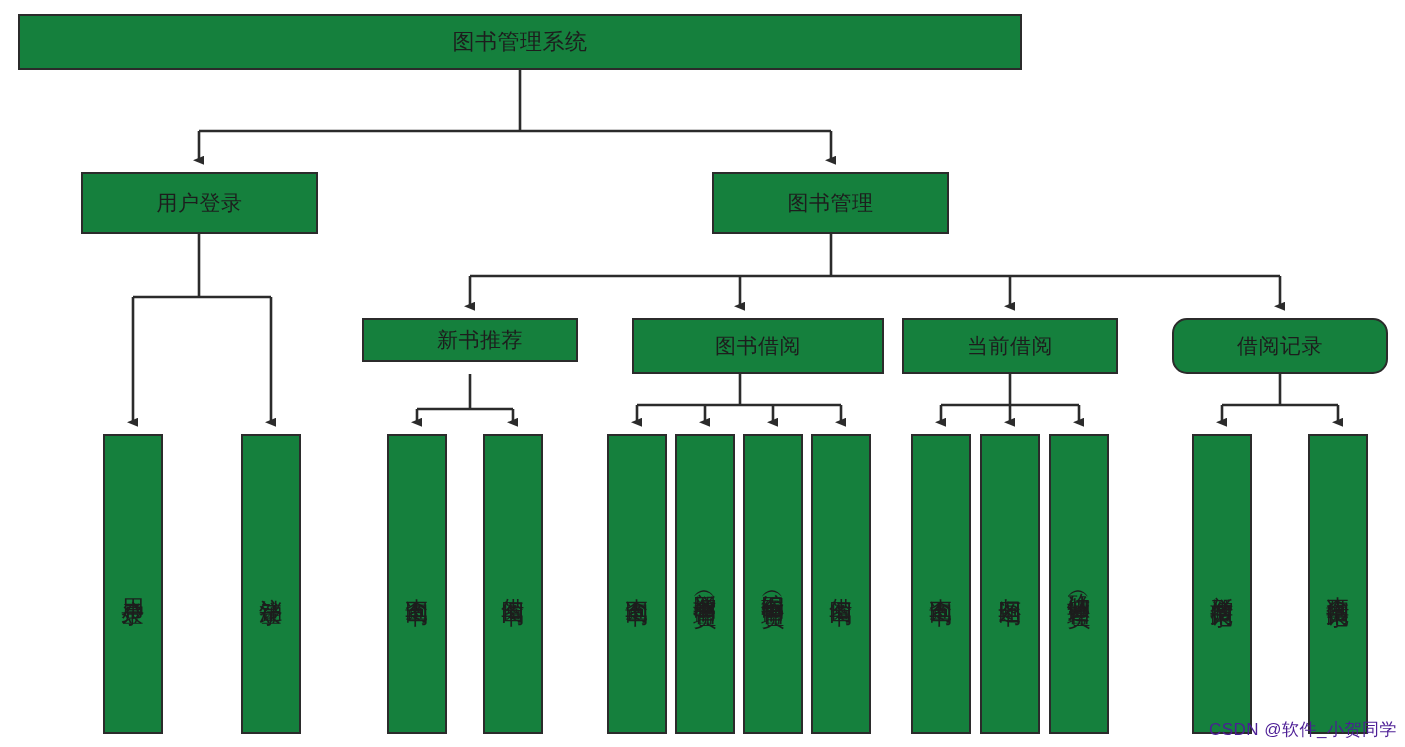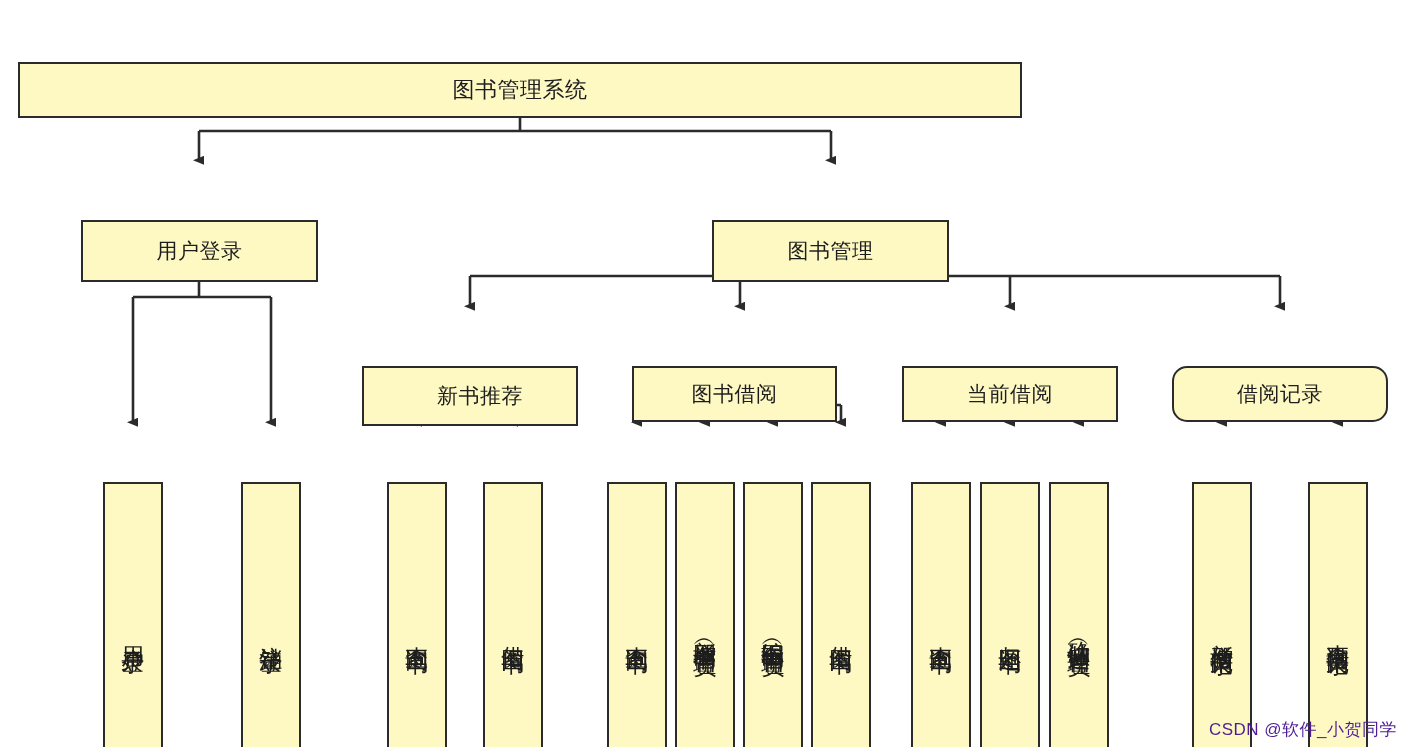--- a/index.html
+++ b/index.html
@@ -21,27 +21,26 @@
     position: absolute;
     left: 0;
     top: 0;
     width: 1405px;
     height: 747px;
     pointer-events: none;
   }
   .node {
     position: absolute;
     box-sizing: border-box;
-    background: #fef9c3;
+    background: #15803d;
     border: 2.5px solid #2b2b2b;
     display: flex;
     align-items: center;
     justify-content: center;
     overflow: hidden;
-    margin-top: 48px;
   }
   .node .label {
     color: #1d1d1d;
     line-height: 1.12;
     text-align: center;
     white-space: nowrap;
   }
   .node.horiz .label {
     font-size: 21px;
     letter-spacing: 0.5px;
@@ -131,24 +130,24 @@
     <span class="label">图书管理系统</span>
   </div>
 
   <div class="node horiz" style="left:81px;top:172px;width:237px;height:62px;">
     <span class="label">用户登录</span>
   </div>
   <div class="node horiz" style="left:712px;top:172px;width:237px;height:62px;">
     <span class="label">图书管理</span>
   </div>
 
-  <div class="node horiz" style="left:362px;top:318px;width:216px;height:60px;padding-left:20px;">
+  <div class="node horiz" style="left:362px;top:318px;width:216px;height:44px;padding-left:20px;">
     <span class="label">新书推荐</span>
   </div>
-  <div class="node horiz" style="left:632px;top:318px;width:205px;height:56px;">
+  <div class="node horiz" style="left:632px;top:318px;width:252px;height:56px;">
     <span class="label">图书借阅</span>
   </div>
   <div class="node horiz" style="left:902px;top:318px;width:216px;height:56px;">
     <span class="label">当前借阅</span>
   </div>
   <div class="node horiz" style="left:1172px;top:318px;width:216px;height:56px;border-radius:15px;">
     <span class="label">借阅记录</span>
   </div>
 
   <div class="node vert" style="left:103px;top:434px;width:60px;height:300px;">

